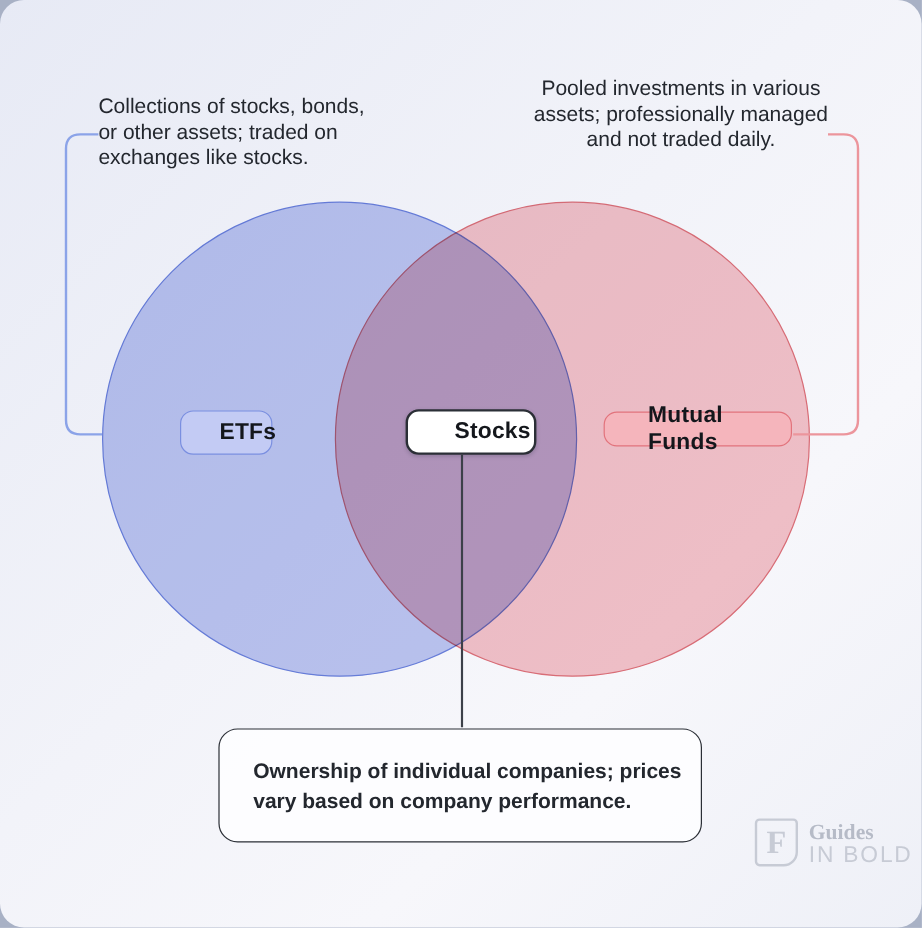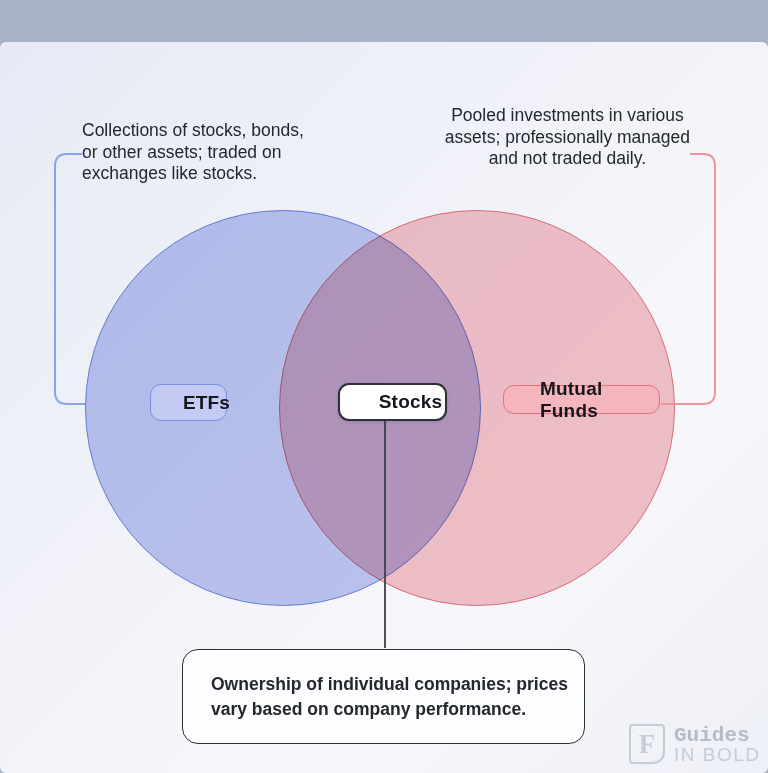--- a/index.html
+++ b/index.html
@@ -7,23 +7,22 @@
     padding: 0;
     width: 768px;
     height: 773px;
     overflow: hidden;
     background: var(--outer-bg, #a8b1c5);
     font-family: "Liberation Sans", "DejaVu Sans", sans-serif;
   }
   .card {
     position: absolute;
     inset: 0;
-    border-radius: 6px;
+    border-radius: 20px;
     background: linear-gradient(135deg, var(--card-bg1, #e7eaf5) 0%, #f2f3f9 45%, var(--card-bg2, #f7f7fb) 70%, #eef0f7 100%);
-    margin-top: 42px;
   }
   
   .note {
     position: absolute;
     font-size: 17.5px;
     line-height: 21.5px;
     font-weight: 500;
     color: var(--text-dark, #23272e);
     white-space: pre-line;
   }
@@ -118,23 +117,23 @@
     border-radius: 4px 4px 12px 4px;
     display: flex;
     align-items: center;
     justify-content: center;
     font-family: "Liberation Serif", "DejaVu Serif", serif;
     font-size: 27px;
     font-weight: bold;
     color: var(--logo-light, #c7cbd5);
   }
   .logo-text-top {
-    font-family: Liberation Mono, monospace;
+    font-family: Liberation Serif, serif;
     font-weight: bold;
-    font-size: 21px;
+    font-size: 18px;
     color: var(--logo-gray, #b6bbc7);
     line-height: 21px;
   }
   .logo-text-bottom {
     font-size: 19px;
     letter-spacing: 1.5px;
     color: var(--logo-light, #cbcfd8);
     line-height: 17px;
     font-weight: 500;
   }

